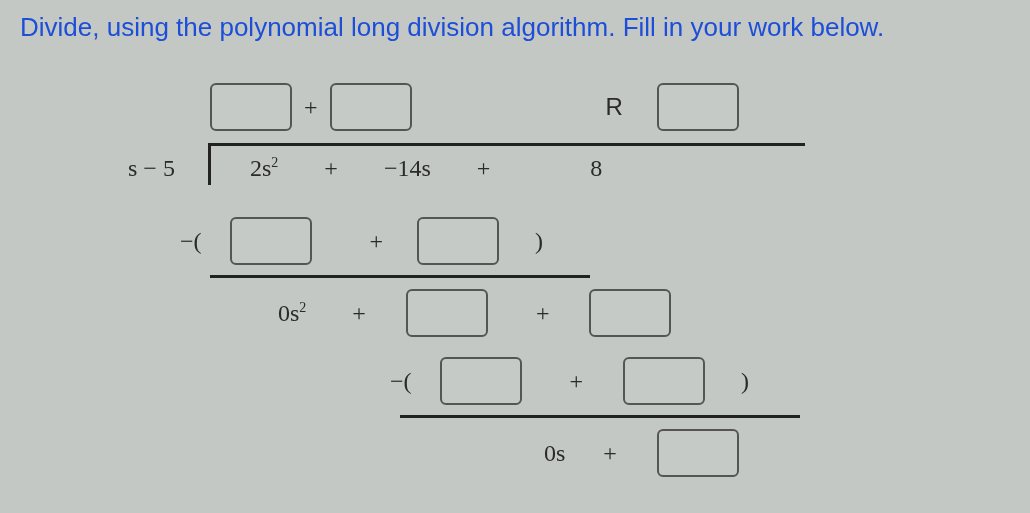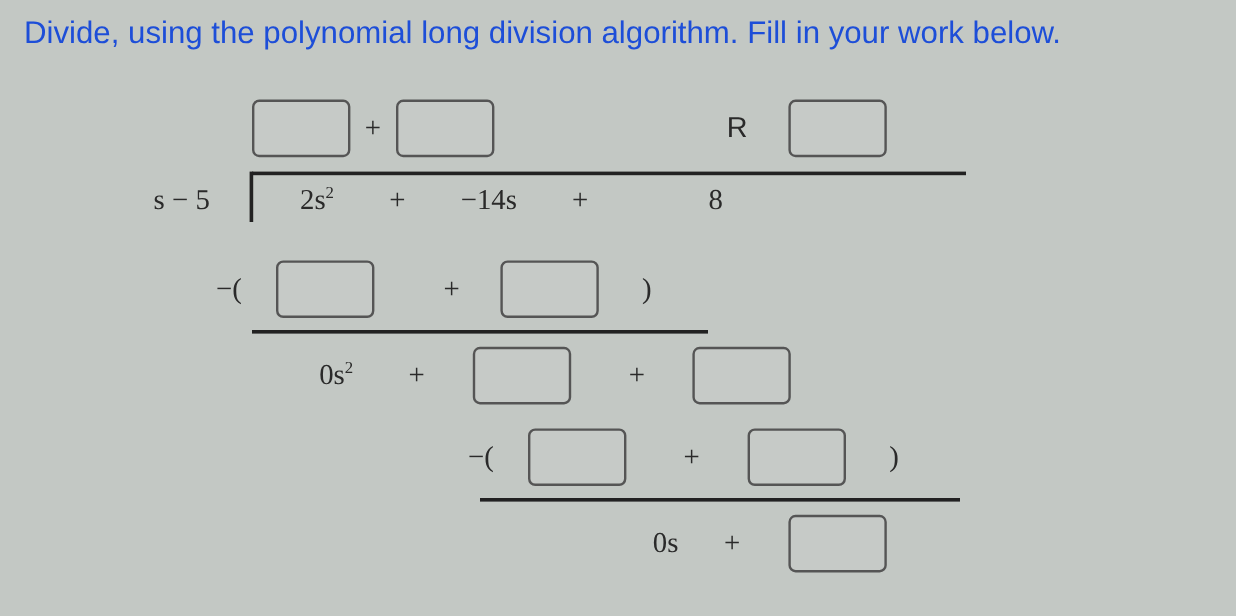--- a/index.html
+++ b/index.html
@@ -67,21 +67,21 @@
     height: 42px;
     background: #222;
   }
   
   .divisor { top: 78px; left: 48px; }
   .dividend { top: 78px; left: 170px; }
   
   .sub1 { top: 142px; left: 100px; }
   .bar1 { position: absolute; top: 200px; left: 130px; width: 380px; border-top: 3px solid #222; }
   
-  .part2 { top: 214px; left: 186px; }
+  .part2 { top: 214px; left: 198px; }
   
   .sub2 { top: 282px; left: 310px; }
   .bar2 { position: absolute; top: 340px; left: 320px; width: 400px; border-top: 3px solid #222; }
   
   .final { top: 354px; left: 464px; }
   .sup { font-size: 14px; vertical-align: super; }
   .rlabel { font-family: Arial, sans-serif; }
 </style>
 </head>
 <body>

